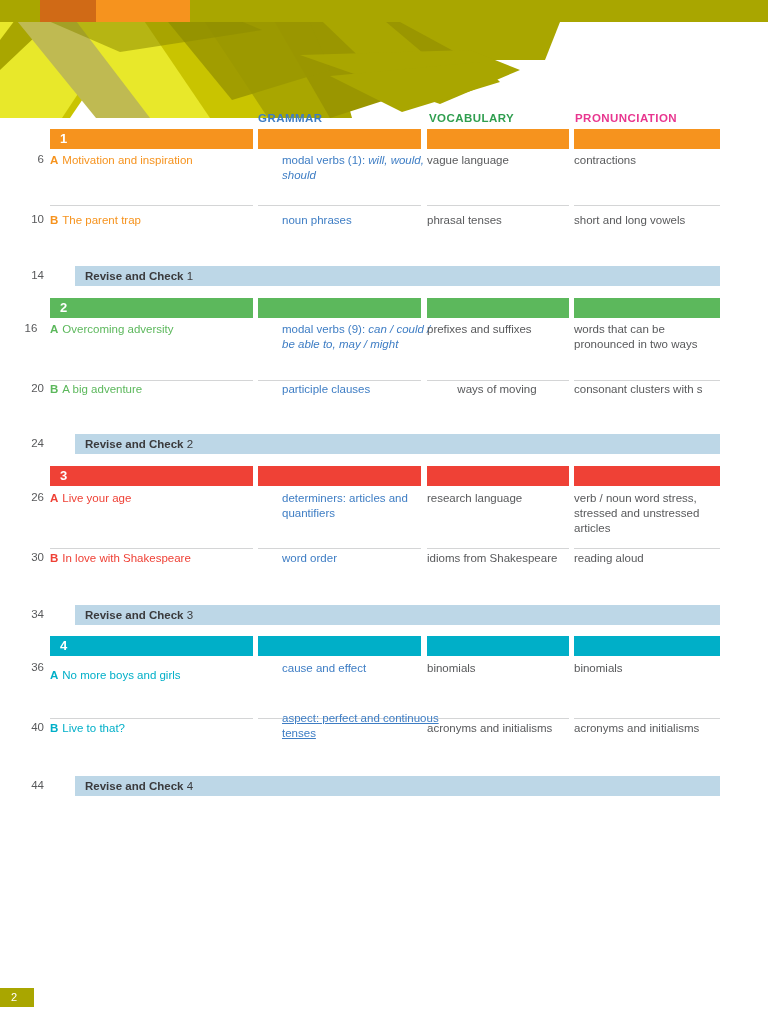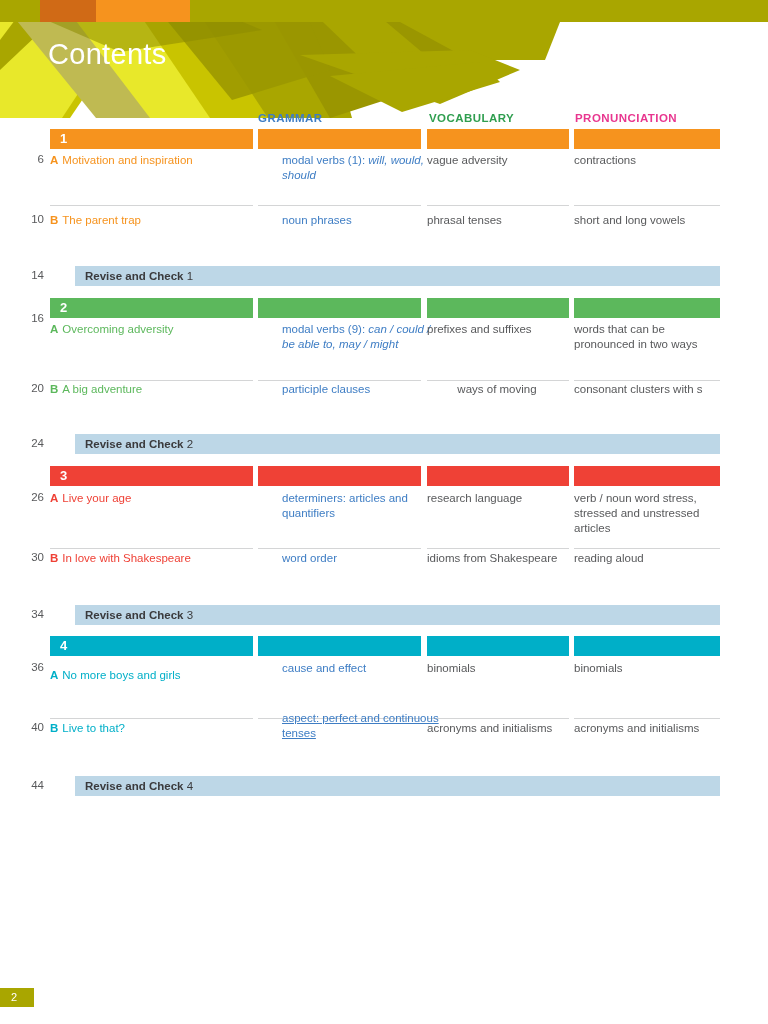--- a/index.html
+++ b/index.html
@@ -205,41 +205,40 @@
       <polygon points="300,0 420,0 470,48 400,96" fill="#A9A600"></polygon>
       <polygon points="360,0 470,0 520,40 455,80" fill="#9A9600"></polygon>
       <polygon points="400,22 560,22 545,60 470,60" fill="#A9A600"></polygon>
       <polygon points="300,55 470,50 520,70 440,104" fill="#A9A600"></polygon>
       <polygon points="330,76 480,62 500,82 402,112" fill="#A9A600"></polygon>
     </svg>
   </div>
   <div class="top-band"></div>
   <div class="top-dark-orange"></div>
   <div class="top-orange"></div>
-  <div class="contents-title">Contents</div>
 </div>
 
 <div class="sheet">
   <div class="col-head ch-grammar">GRAMMAR</div>
   <div class="col-head ch-vocab">VOCABULARY</div>
   <div class="col-head ch-pron">PRONUNCIATION</div>
 
   <div id="units-root">
       <div class="unit-bar" style="top: 129px; left: 0px; width: 768px;">
         <div class="seg seg-1" style="background: rgb(246, 147, 30);">
           <div class="unit-num">1</div>
         </div>
         <div class="seg seg-2" style="background: rgb(246, 147, 30);"></div>
         <div class="seg seg-3" style="background: rgb(246, 147, 30);"></div>
         <div class="seg seg-4" style="background: rgb(246, 147, 30);"></div>
       </div>
       <div class="page-no" style="top: 153px;">6</div>
       <div class="cell c-title" style="top: 153px; color: rgb(246, 147, 30);"><span class="ab">A</span><span>Motivation and inspiration</span></div>
       <div class="cell c-gram" style="top: 153px;"><span>modal verbs (1): </span><em>will, would, should</em></div>
-      <div class="cell c-vocab" style="top: 153px;">vague adversity</div>
+      <div class="cell c-vocab" style="top: 153px;">vague language</div>
       <div class="cell c-pron" style="top: 153px;">contractions</div>
       <div class="sep sep-1" style="top: 205px;"></div>
       <div class="sep sep-2" style="top: 205px;"></div>
       <div class="sep sep-3" style="top: 205px;"></div>
       <div class="sep sep-4" style="top: 205px;"></div>
       <div class="page-no" style="top: 213px;">10</div>
       <div class="cell c-title" style="top: 213px; color: rgb(246, 147, 30);"><span class="ab">B</span><span>The parent trap</span></div>
       <div class="cell c-gram" style="top: 213px;"><span>noun phrases</span></div>
       <div class="cell c-vocab" style="top: 213px;">phrasal tenses</div>
       <div class="cell c-pron" style="top: 213px;">short and long vowels</div>
@@ -248,21 +247,21 @@
         <div class="revise-label"><b>Revise and Check</b><span> 1</span></div>
       </div>
       <div class="unit-bar" style="top: 298px; left: 0px; width: 768px;">
         <div class="seg seg-1" style="background: rgb(92, 184, 92);">
           <div class="unit-num">2</div>
         </div>
         <div class="seg seg-2" style="background: rgb(92, 184, 92);"></div>
         <div class="seg seg-3" style="background: rgb(92, 184, 92);"></div>
         <div class="seg seg-4" style="background: rgb(92, 184, 92);"></div>
       </div>
-      <div class="page-no" style="top: 312px;">16</div>
+      <div class="page-no" style="top: 322px; text-align: center;">16</div>
       <div class="cell c-title" style="top: 322px; color: rgb(92, 184, 92);"><span class="ab">A</span><span>Overcoming adversity</span></div>
       <div class="cell c-gram" style="top: 322px;"><span>modal verbs (9): </span><em>can / could / be able to, may / might</em></div>
       <div class="cell c-vocab" style="top: 322px;">prefixes and suffixes</div>
       <div class="cell c-pron" style="top: 322px;">words that can be pronounced in two ways</div>
       <div class="sep sep-1" style="top: 380px;"></div>
       <div class="sep sep-2" style="top: 380px;"></div>
       <div class="sep sep-3" style="top: 380px;"></div>
       <div class="sep sep-4" style="top: 380px;"></div>
       <div class="page-no" style="top: 382px;">20</div>
       <div class="cell c-title" style="top: 382px; color: rgb(92, 184, 92);"><span class="ab">B</span><span>A big adventure</span></div>

